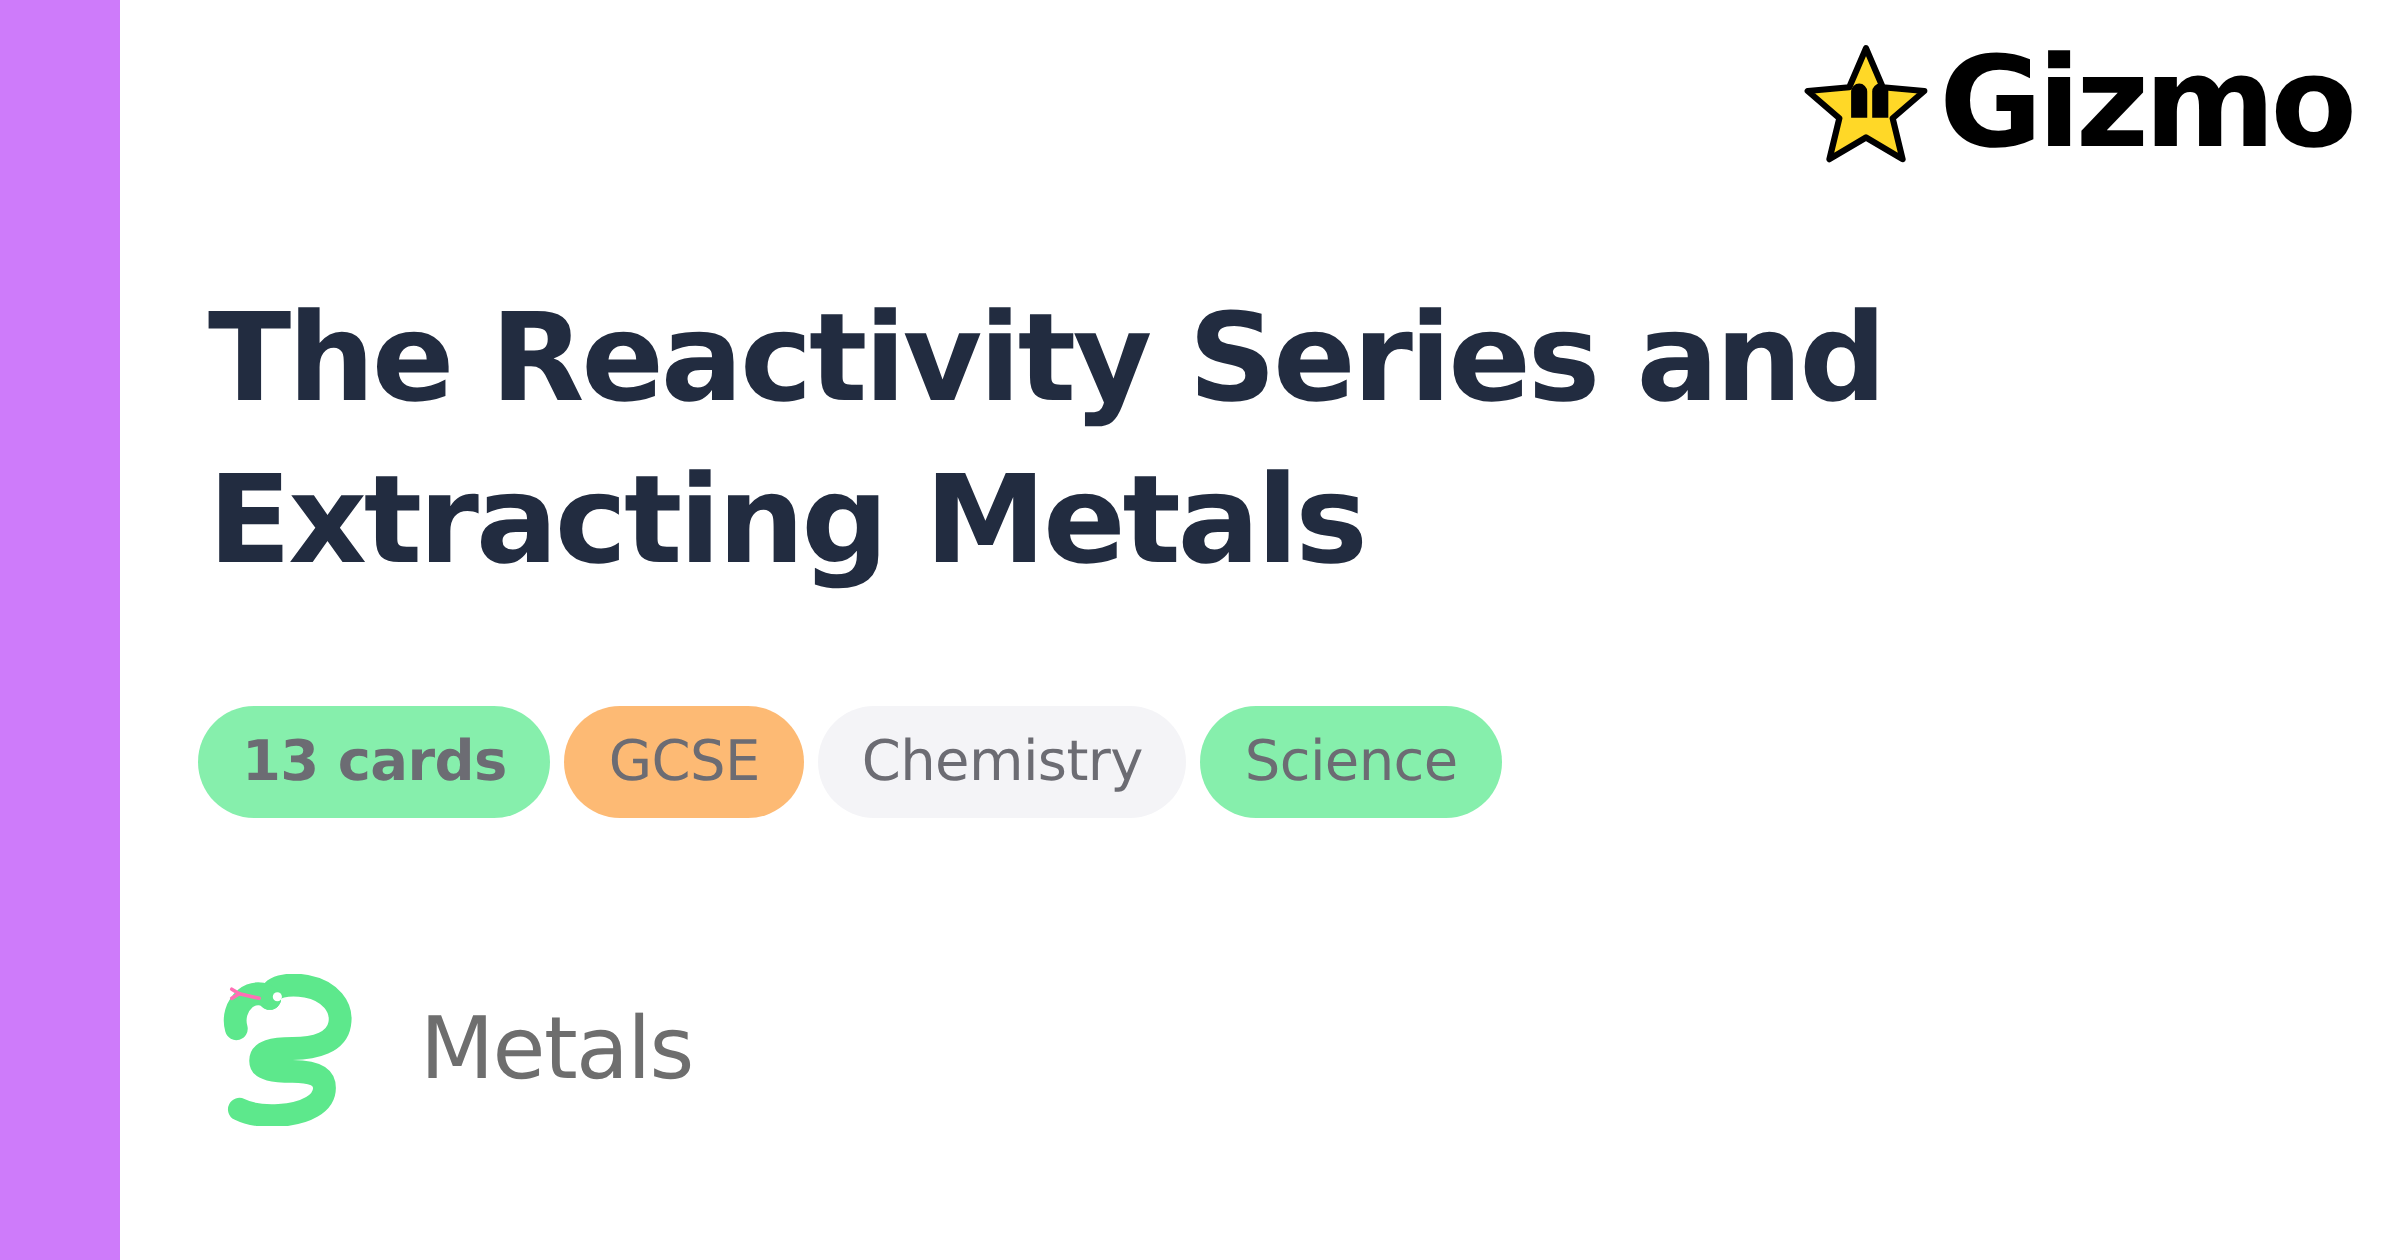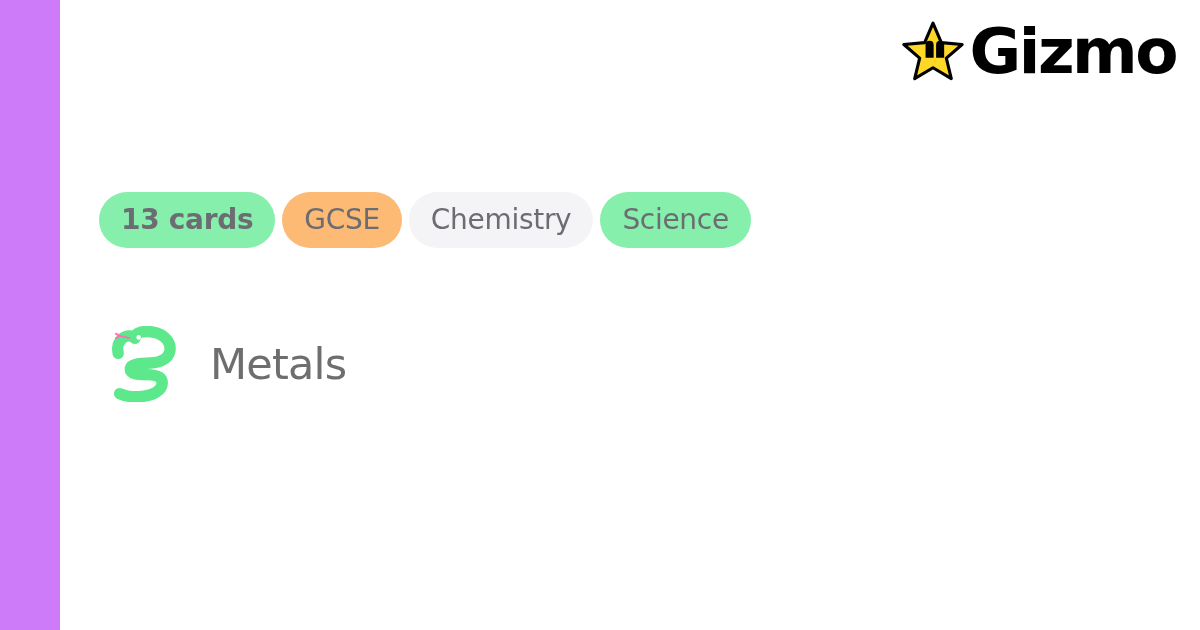--- a/index.html
+++ b/index.html
@@ -30,21 +30,21 @@
     width: 60px;
     height: 630px;
   }
 
   
   .brand {
     position: absolute;
     right: 24px;
     top: 20px;
     display: flex;
-    align-items: flex-start;
+    align-items: center;
     gap: 6px;
   }
   .brand-star {
     width: 62px;
     height: 62px;
     display: block;
   }
   .brand-name {
     font-family: "DejaVu Sans", sans-serif;
     font-size: 63px;
@@ -132,20 +132,21 @@
         <path d="M50 5 L63.5 36.5 L97 39.5 L71.5 61.5 L79.5 94.5 L50 77 L20.5 94.5 L28.5 61.5 L3 39.5 L36.5 36.5 Z" fill="#FFD827" stroke="#000000" stroke-width="5" stroke-linejoin="round"></path>
         <path d="M38 40 a6.5 6.5 0 0 1 13 0 v21 h-13 Z" fill="#000000"></path>
         <path d="M55 40 a6.5 6.5 0 0 1 13 0 v21 h-13 Z" fill="#000000"></path>
       </svg>
     </span>
     <span class="brand-name" style="color: rgb(0, 0, 0);">Gizmo</span>
   </div>
 
   <div class="content">
 
+    <h1 class="deck-title" style="color: rgb(34, 44, 64);">The Reactivity Series and Extracting Metals</h1>
 
     <div class="pill-row">
       <span class="pill" style="background: #86efac; color: rgb(108, 108, 115); font-weight: bold;">13 cards</span>
       <span class="pill" style="background: #fdba74; color: rgb(108, 108, 115);">GCSE</span>
       <span class="pill" style="background: rgb(244, 244, 247); color: rgb(108, 108, 115);">Chemistry</span>
       <span class="pill" style="background: #86efac; color: rgb(108, 108, 115);">Science</span>
     </div>
 
     <div class="author-row">
       <span>

